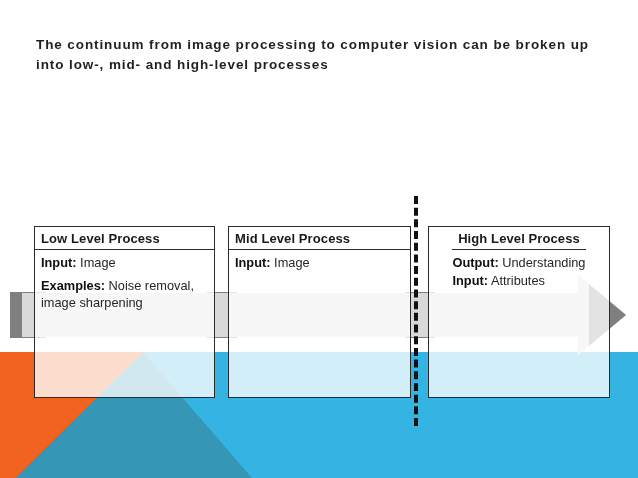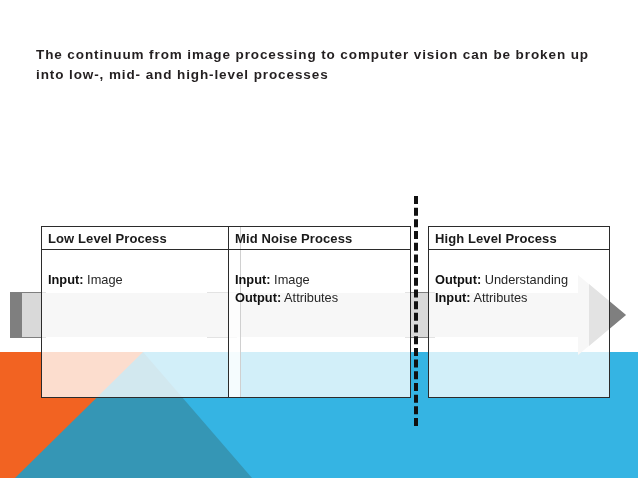--- a/index.html
+++ b/index.html
@@ -11,21 +11,21 @@
     position:relative;
   }
   #stage{position:absolute;left:0;top:0;width:638px;height:478px;overflow:hidden;}
 
   
   .bg-layer{position:absolute;left:0;top:0;width:638px;height:478px;}
 
   
   .title{
     position:absolute;
-    left:36px;top:45px;width:560px;
+    left:36px;top:35px;width:560px;
     font-size:13.5px;
     font-weight:bold;
     line-height:20px;
     letter-spacing:0.9px;
     color:#231f20;
   }
 
   
   .arrow-band{position:absolute;left:0;top:0;width:638px;height:478px;}
 
@@ -59,33 +59,32 @@
     color:#1a1a1a;
     letter-spacing:0.1px;
     white-space:nowrap;
   }
   .box .io{
     box-sizing:border-box;
     padding:4px 6px 3px 6px;
     font-size:12.8px;
     line-height:17.5px;
     color:#262626;
-    margin-top:17px;
   }
   .box .io b, .box .ex b{color:#101010;font-weight:bold;}
   .box .ex{
     box-sizing:border-box;
     padding:2px 6px 0 6px;
     font-size:12.8px;
     line-height:17.5px;
     color:#262626;
   }
-  #box0{left:41px;width:200px;}
+  #box0{left:34px;width:181px;}
   #box1{left:228px;width:183px;}
-  #box2{left:428px;width:182px;}
+  #box2{left:428px;width:182px;align-items:center;}
   #box0 .io{padding-top:4px;}
   .spacer{flex:1;}
 </style>
 </head>
 <body>
 
 <div id="stage">
 
   <svg class="bg-layer" width="638" height="478" viewBox="0 0 638 478" xmlns="http://www.w3.org/2000/svg">
     <rect x="0" y="0" width="638" height="352" fill="#ffffff"></rect>
@@ -107,30 +106,32 @@
   </svg>
 
   <div class="divider"></div>
 
   <div class="box" id="box0">
     <div class="hdr">Low Level Process</div>
     <div class="io">
       <div><b>Input:</b>
         <span>Image</span></div>
     </div>
+    <div class="ex">
+      <b>Examples:</b>
+      <span>Noise removal, image sharpening</span>
+    </div>
     <div class="spacer"></div>
   </div>
 
   <div class="box" id="box1">
-    <div class="hdr">Mid Noise Process</div>
+    <div class="hdr">Mid Level Process</div>
     <div class="io">
       <div><b>Input:</b>
         <span>Image</span></div>
-      <div><b>Output:</b>
-        <span>Attributes</span></div>
     </div>
     <div class="spacer"></div>
   </div>
 
   <div class="box" id="box2">
     <div class="hdr">High Level Process</div>
     <div class="io">
       <div><b>Output:</b>
         <span>Understanding</span></div>
       <div><b>Input:</b>

